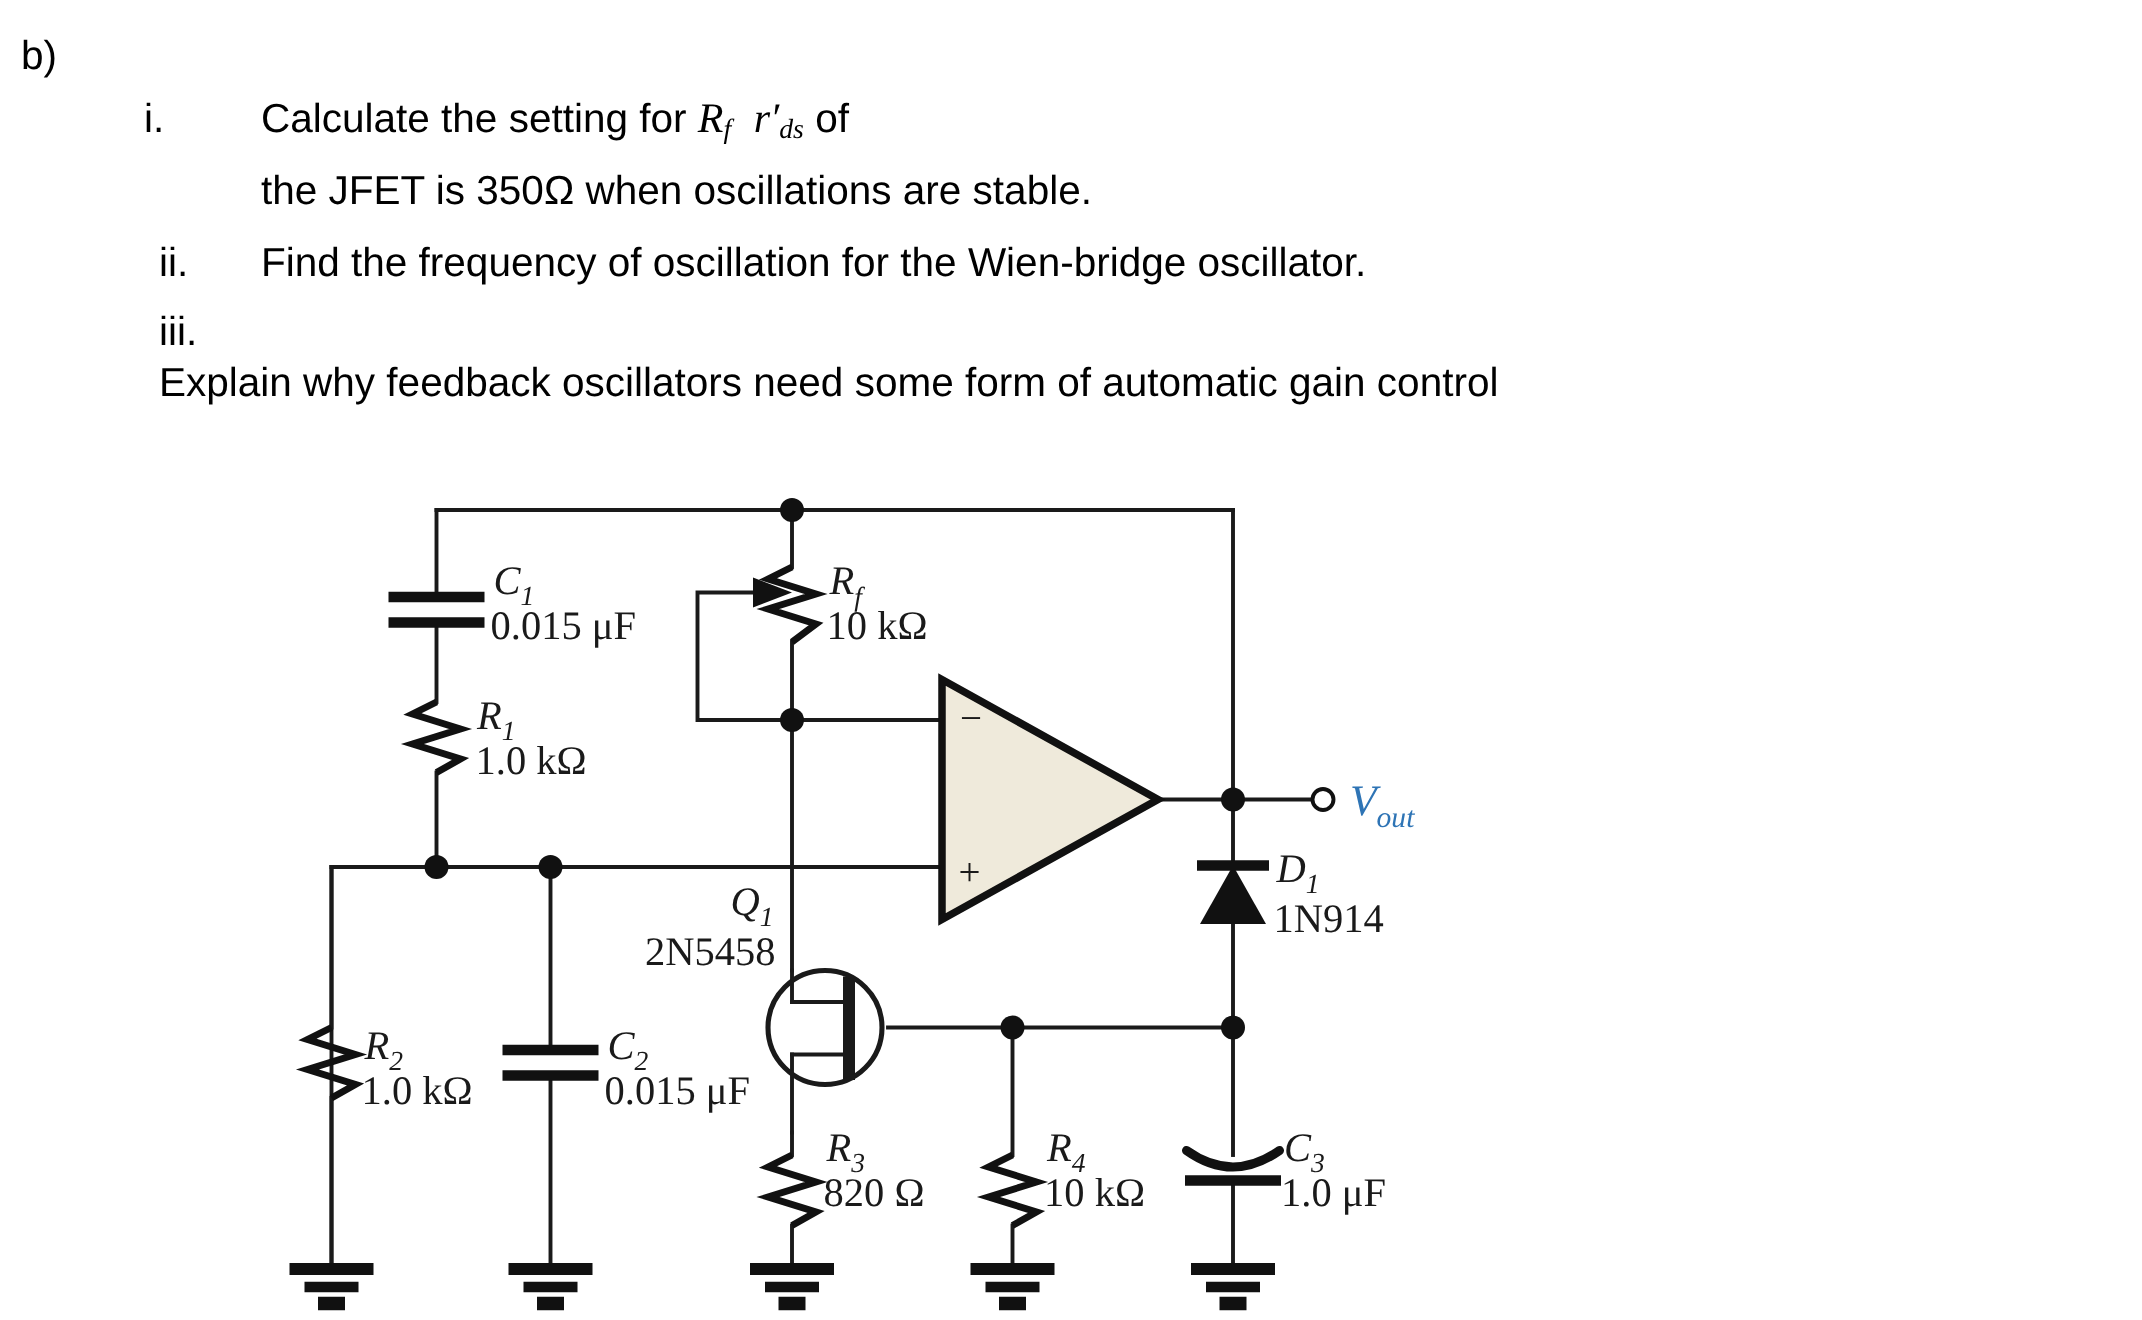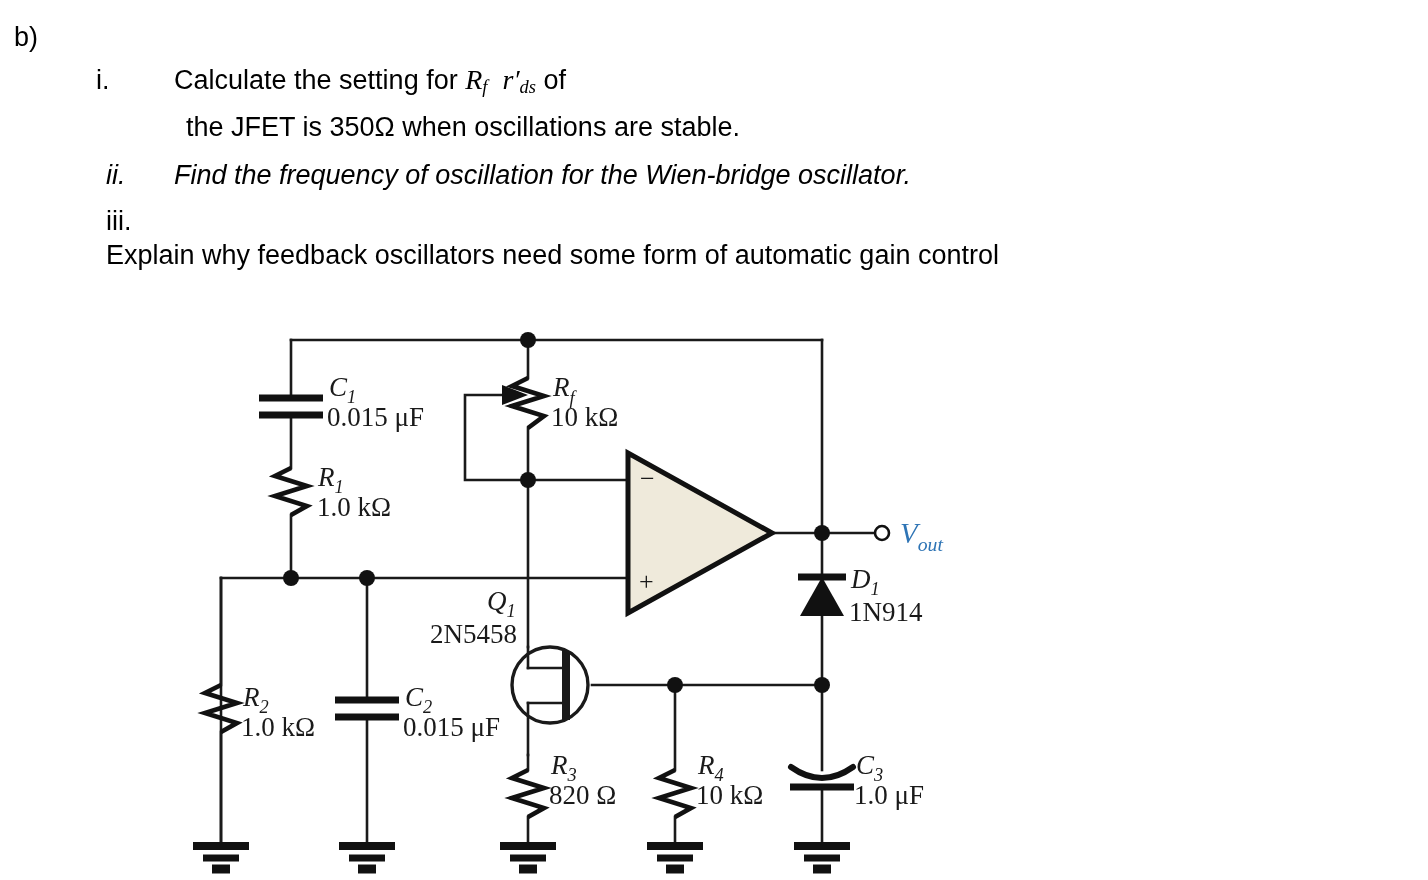--- a/index.html
+++ b/index.html
@@ -41,22 +41,22 @@
   .qmarker {
     display: inline-block;
     text-align: left;
   }
   .qtext { display: inline-block; }
 
   .row-b      { left: 14px;  top: 20px;  }
   .row-b .qmarker { width: 80px; }
   .row-i      { left: 96px;  top: 62px;  }
   .row-i .qmarker { width: 78px; }
-  .row-i2     { left: 174px; top: 110px; margin-left: 12px; }
-  .row-ii     { left: 106px; top: 158px; font-style: italic; }
+  .row-i2     { left: 174px; top: 110px; }
+  .row-ii     { left: 106px; top: 158px; }
   .row-ii .qmarker { width: 68px; }
   .row-iii    { left: 106px; top: 204px; flex-direction: column; }
   .row-iii .qmarker { width: 68px; }
 
   
   .mi {
     font-family: "Liberation Serif", serif;
     font-style: italic;
     font-size: 28px;
   }

